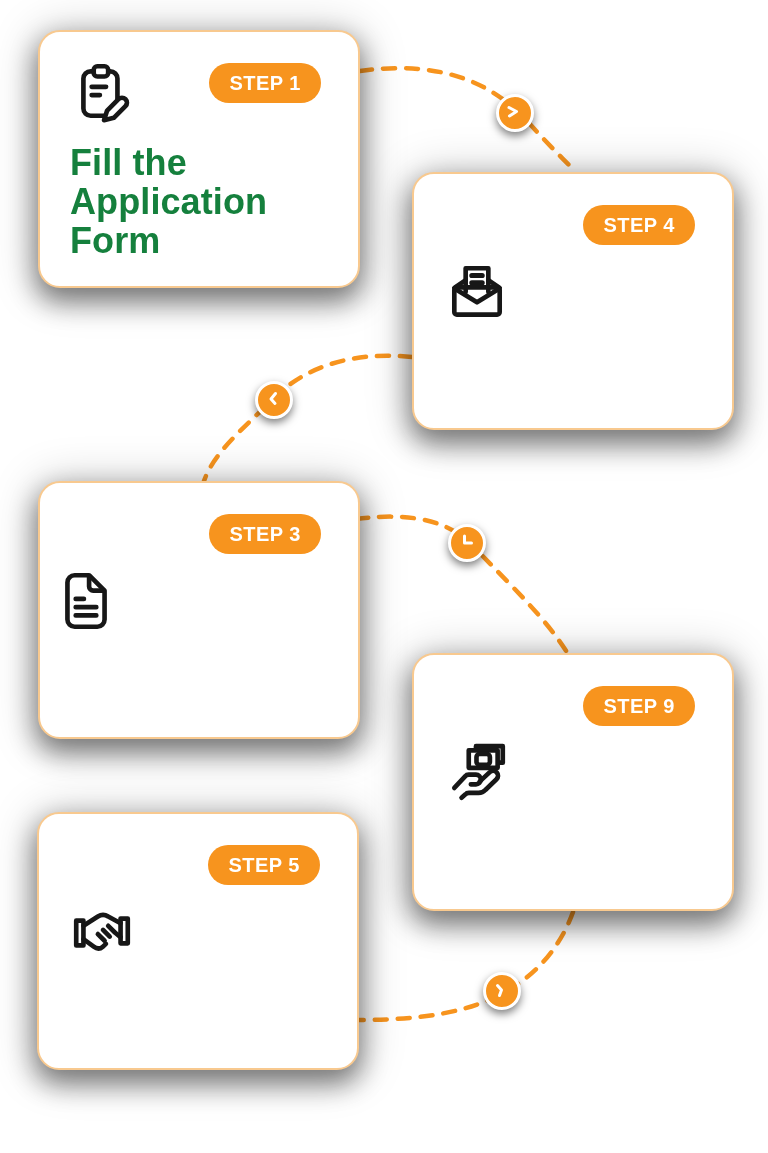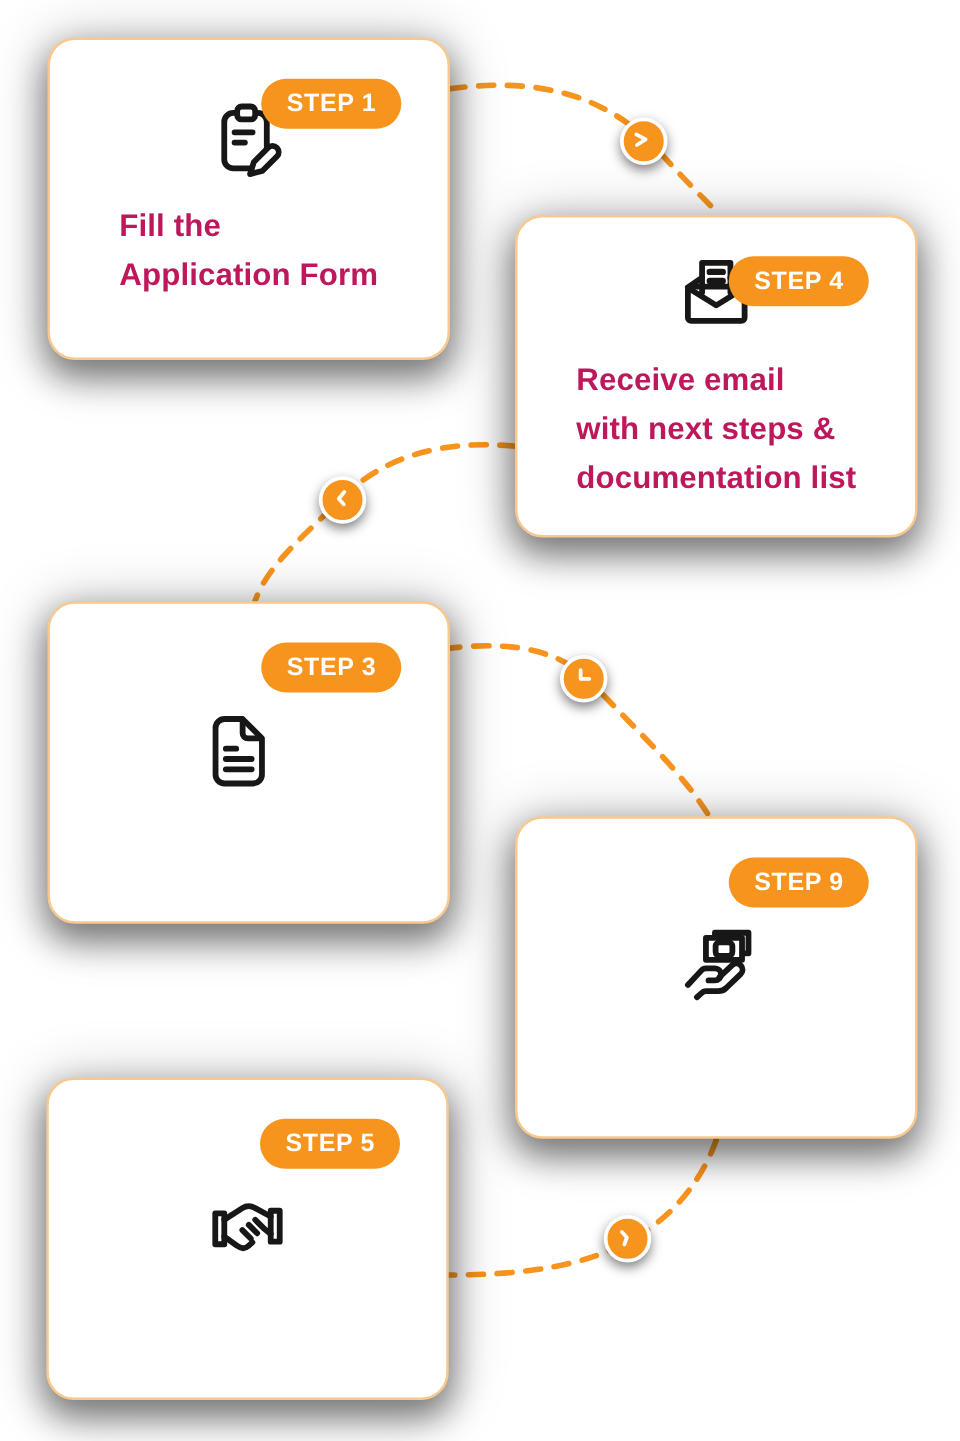--- a/index.html
+++ b/index.html
@@ -8,41 +8,41 @@
     background:#ffffff;
     font-family:"Liberation Sans", sans-serif;
   }
   .lines-layer{position:absolute;left:0;top:0;width:768px;height:1153px;z-index:1;}
   .lines-layer path{fill:none;stroke:#F7941E;stroke-width:4.5;stroke-dasharray:12 11;stroke-linecap:round;}
 
   .card{
     position:absolute;width:322px;height:258px;box-sizing:border-box;
     background:#ffffff;border:2px solid #F8C98F;border-radius:22px;
     box-shadow:0 12px 26px 2px rgba(10,10,10,0.48), 0 3px 46px 2px rgba(10,10,10,0.22);
-    display:flex;flex-direction:column;justify-content:center;align-items:center;
+    display:flex;flex-direction:column;justify-content:center;align-items:flex-start;
     padding:0 30px;z-index:2;
   }
   .card-1{left:38px;top:30px;}
   .card-2{left:412px;top:172px;}
   .card-3{left:38px;top:481px;padding-left:13px;}
   .card-4{left:412px;top:653px;}
-  .card-5{left:37px;top:862px;}
+  .card-5{left:37px;top:812px;}
 
   .badge{
     position:absolute;top:31px;right:37px;
     background:#F7941E;color:#ffffff;
     font-size:20px;font-weight:700;letter-spacing:.5px;line-height:20px;
     padding:10px 20px;border-radius:999px;white-space:nowrap;
   }
   .icon{width:66px;height:66px;margin-bottom:18px;flex:0 0 auto;}
   .icon svg{width:100%;height:100%;display:block;}
   .icon svg *{stroke:#171717;stroke-width:4.5;stroke-linecap:round;stroke-linejoin:round;fill:none;}
   .icon svg .f{fill:#ffffff;}
   .title{
-    font-size:25px;font-weight:700;line-height:39px;color:#be185d;
+    font-size:36px;font-weight:700;line-height:39px;color:#15803d;
     white-space:pre-line;letter-spacing:.1px;
   }
 
   .clock{
     position:absolute;width:32px;height:32px;border-radius:50%;
     background:#F7941E;border:3px solid #ffffff;z-index:3;
     box-shadow:0 4px 9px rgba(0,0,0,0.5);
   }
   .clock svg{width:32px;height:32px;display:block;}
   .clock polyline{fill:none;stroke:#ffffff;stroke-width:3;stroke-linecap:round;stroke-linejoin:round;}
@@ -79,23 +79,20 @@
   <div class="badge">STEP 4</div>
   <div class="icon">
     <svg viewBox="0 0 64 64">
       <path class="f" d="M21,32 V9 h22 V32"></path>
       <path d="M27,16 h10 M27,23 h10" style="stroke-width:5"></path>
       <path d="M10,28 L21,20.5 M43,20.5 L54,28"></path>
       <rect x="10" y="27.5" width="44" height="26.5" rx="2.5"></rect>
       <path d="M11,29 L32,42 L53,29"></path>
     </svg>
   </div>
-  <div class="title">Receive email
-with next steps &amp;
-documentation list</div>
 </div>
 
 <div class="card card-3">
   <div class="badge">STEP 3</div>
   <div class="icon">
     <svg viewBox="0 0 64 64">
       <path class="f" d="M35,7 H21 a7,7 0 0 0 -7,7 v36 a7,7 0 0 0 7,7 h22 a7,7 0 0 0 7,-7 V22 Z"></path>
       <path d="M35,8 v10 a4,4 0 0 0 4,4 h10"></path>
       <path d="M22,30 h8 M22,38 h20 M22,46 h20"></path>
     </svg>

